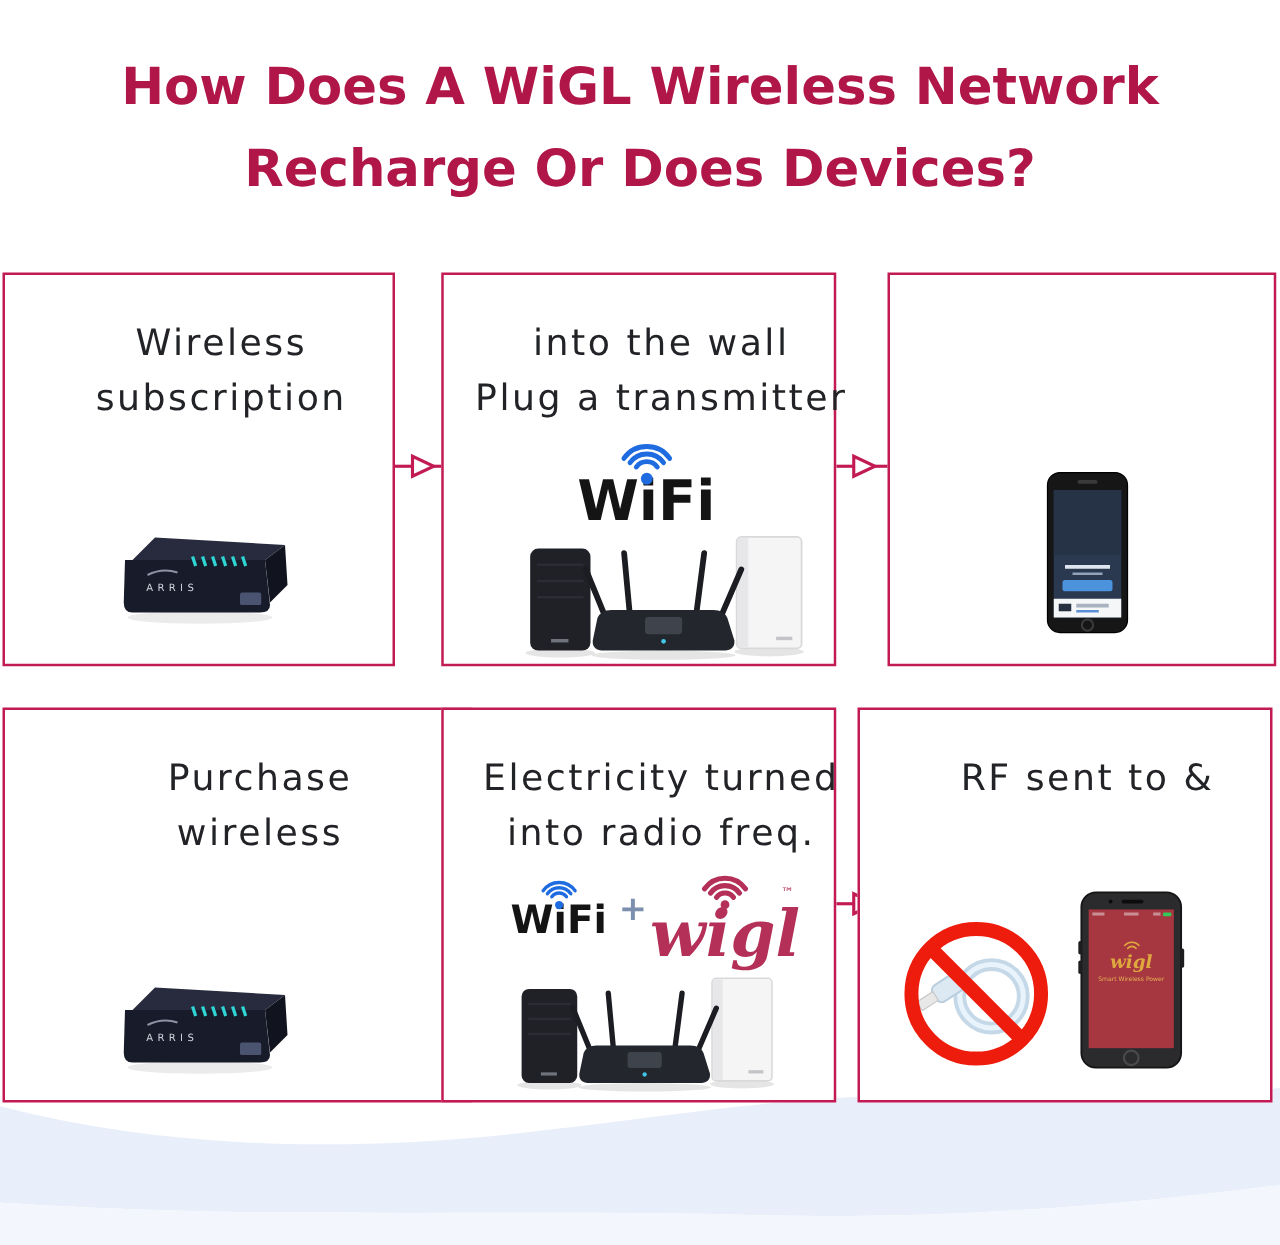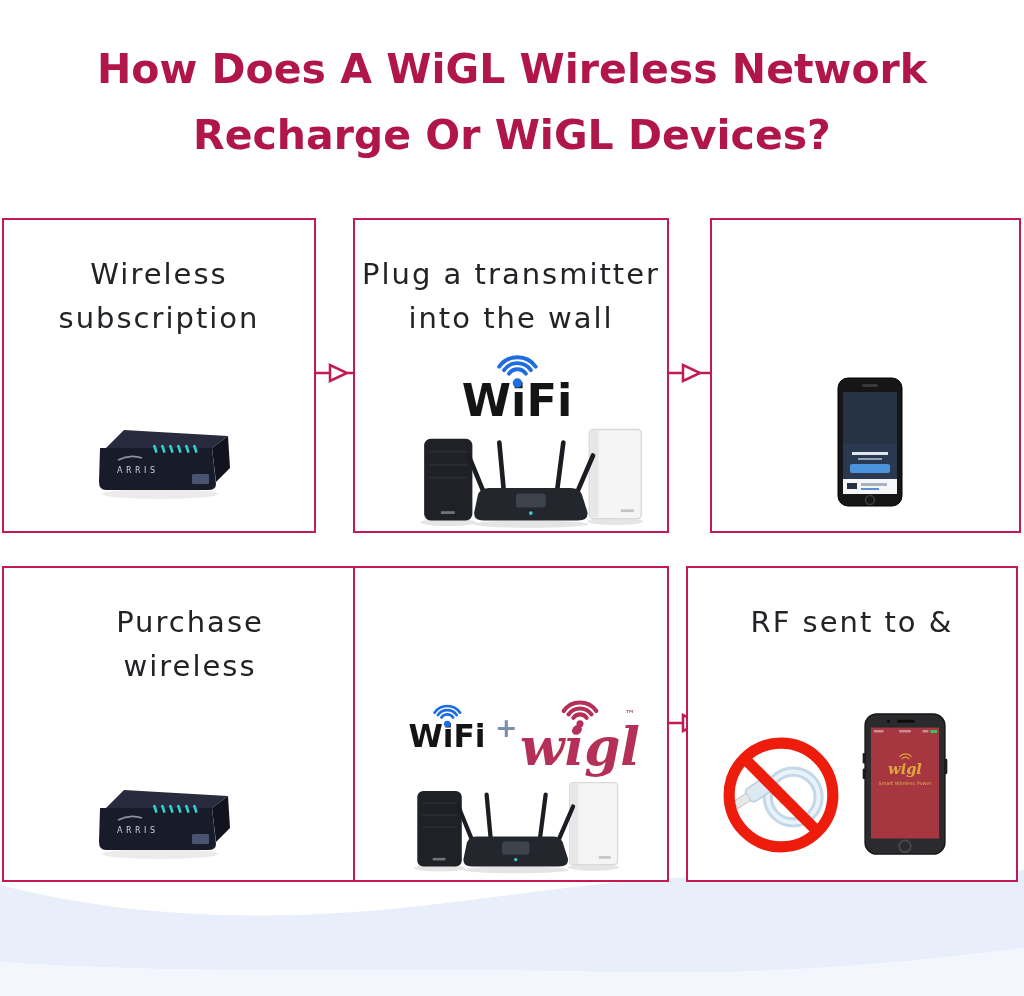--- a/index.html
+++ b/index.html
@@ -15,20 +15,21 @@
   }
   .title span{display:block;}
   .box{
     position:absolute;background:#ffffff;border:2.5px solid #c21b54;
     box-sizing:border-box;
   }
   .box-label{
     position:absolute;top:32px;left:0;width:100%;text-align:center;
     color:#222326;font-size:29px;line-height:44px;letter-spacing:2px;
     font-weight:400;
+    padding-left:18px;
   }
   .art{position:absolute;}
   .plus-sign{
     position:absolute;color:#7d8fae;font-size:27px;font-weight:bold;
   }
   
   #box1{left:2px;top:218px;width:314px;height:315px;}
   #box2{left:353px;top:218px;width:316px;height:315px;}
   #box3{left:710px;top:218px;width:311px;height:315px;}
   #box4{left:2px;top:566px;width:376px;height:316px;}
@@ -43,21 +44,21 @@
 
   <svg class="wave" viewBox="0 0 1024 150" preserveAspectRatio="none">
     <path d="M0 39 C120 70 260 78 420 60 C560 44 640 28 780 30 C880 31 960 38 1024 24
              L1024 102 C900 118 760 130 600 126 C420 121 200 130 0 116 Z" fill="#e8eefa"></path>
     <path d="M0 116 C200 130 420 121 600 126 C760 130 900 118 1024 102
              L1024 150 L0 150 Z" fill="#f3f7fd"></path>
   </svg>
 
   <h1 class="title">
     <span>How Does A WiGL Wireless Network</span>
-    <span>Recharge Or WiGL Devices?</span>
+    <span>Recharge Or Does Devices?</span>
   </h1>
 
   <svg class="arrows" viewBox="0 0 1024 996">
     <g stroke="#c21b54" stroke-width="2.5" fill="none">
       <g>
         <line x1="316" y1="373" x2="330" y2="373"></line>
         <polygon points="330,365 330,381 347,373" fill="#ffffff"></polygon>
         <line x1="347" y1="373" x2="354" y2="373"></line>
       </g>
       <g>
@@ -99,22 +100,22 @@
         </g>
         <path d="M28 42 Q40 36 52 40" stroke="#8d93a5" stroke-width="1.6" fill="none"></path>
         <text x="27" y="55" font-size="8" letter-spacing="3.5" fill="#cfd3dd" font-family="'DejaVu Sans',sans-serif">ARRIS</text>
         <rect x="102" y="56" width="17" height="10" rx="1.5" fill="#4a5470"></rect>
       </svg>
     </div>
   </div>
 
   <div class="box" id="box2">
     <div class="box-label">
+      <div>into the wall</div>
       <div>Plug a transmitter</div>
-      <div>into the wall</div>
     </div>
     <div class="art" style="left:82px;top:120px;width:160px;height:86px;">
       <svg viewBox="0 0 160 100" width="160" height="86">
         <g stroke="#1e6ce0" stroke-width="4.5" fill="none" stroke-linecap="round">
           <path d="M70.7 39.1 A12 12 0 0 1 90.3 39.1"></path>
           <path d="M64.9 35.1 A19 19 0 0 1 96.1 35.1"></path>
           <path d="M59.2 31.1 A26 26 0 0 1 101.8 31.1"></path>
         </g>
         <text x="80" y="88" text-anchor="middle" font-size="52" font-weight="bold" fill="#141414" font-family="'DejaVu Sans',sans-serif">WiFi</text>
         <circle cx="80.5" cy="50" r="5.5" fill="#1e6ce0"></circle>
@@ -188,20 +189,22 @@
         </g>
         <path d="M28 42 Q40 36 52 40" stroke="#8d93a5" stroke-width="1.6" fill="none"></path>
         <text x="27" y="55" font-size="8" letter-spacing="3.5" fill="#cfd3dd" font-family="'DejaVu Sans',sans-serif">ARRIS</text>
         <rect x="102" y="56" width="17" height="10" rx="1.5" fill="#4a5470"></rect>
       </svg>
     </div>
   </div>
 
   <div class="box" id="box5">
     <div class="box-label">
+      <div>Electricity turned</div>
+      <div>into radio freq.</div>
     </div>
     <div class="art" style="left:44px;top:126px;width:96px;height:76px;">
       <svg viewBox="0 0 160 100" width="96" height="60">
         <g stroke="#1e6ce0" stroke-width="4.5" fill="none" stroke-linecap="round">
           <path d="M70.7 39.1 A12 12 0 0 1 90.3 39.1"></path>
           <path d="M64.9 35.1 A19 19 0 0 1 96.1 35.1"></path>
           <path d="M59.2 31.1 A26 26 0 0 1 101.8 31.1"></path>
         </g>
         <text x="80" y="88" text-anchor="middle" font-size="52" font-weight="bold" fill="#141414" font-family="'DejaVu Sans',sans-serif">WiFi</text>
         <circle cx="80.5" cy="50" r="5.5" fill="#1e6ce0"></circle>

